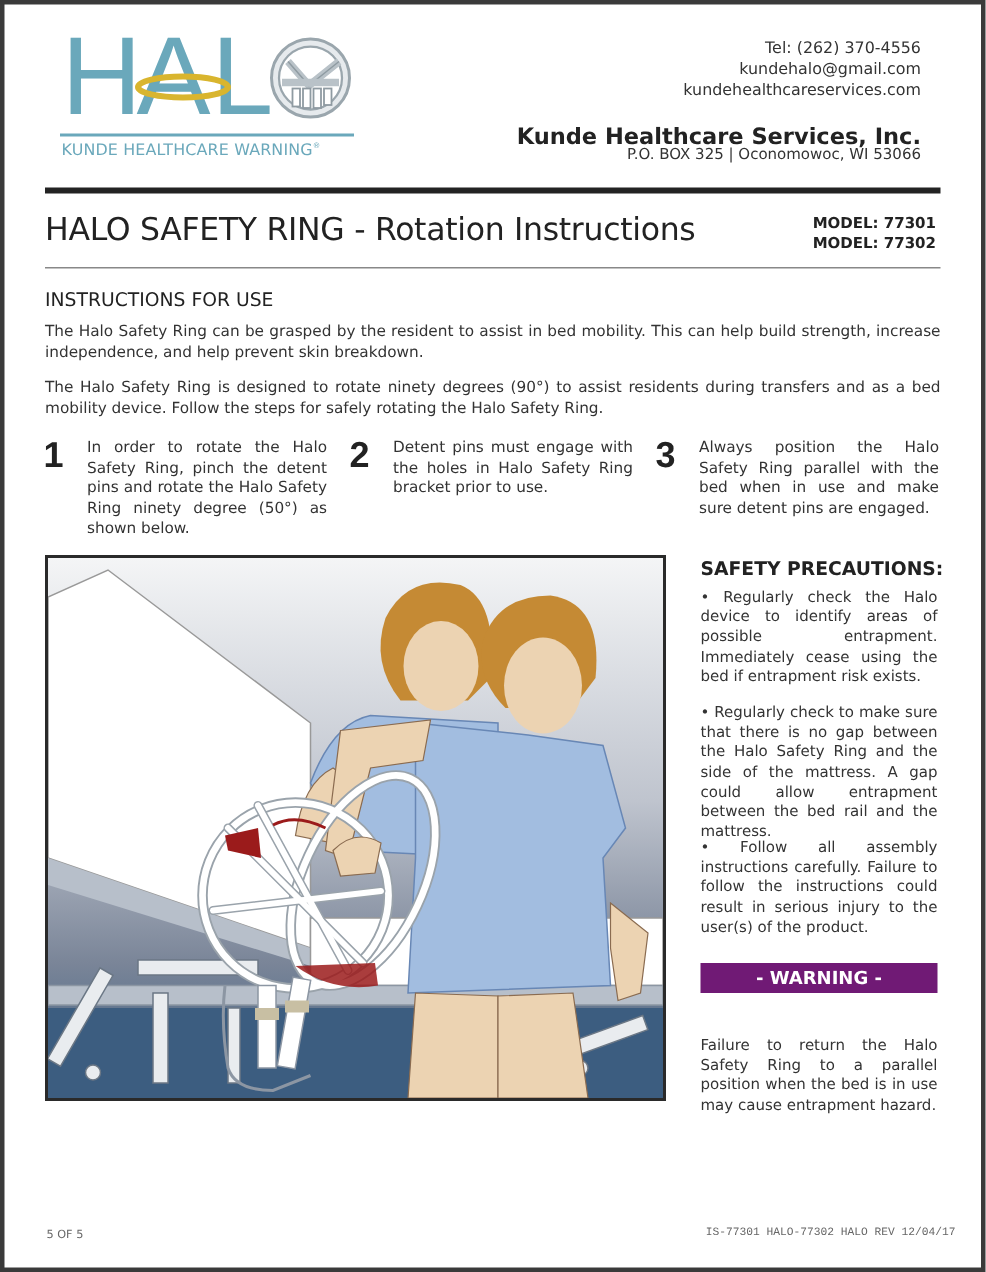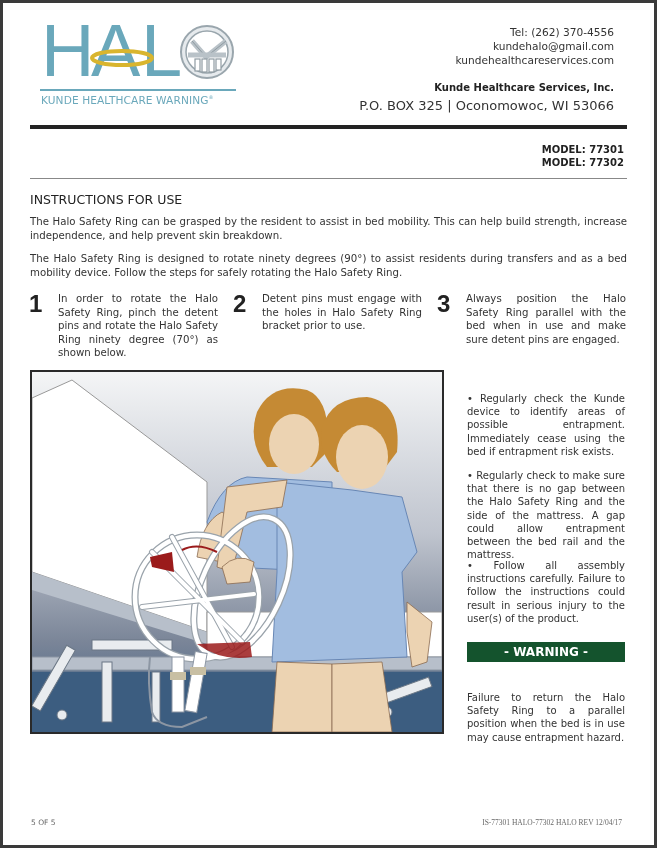--- a/index.html
+++ b/index.html
@@ -9,43 +9,43 @@
 
   
   .logo-letters { position:absolute; left:38px; top:18px; height:60px; }
   .logo-letter { position:absolute; top:0; font-family:"Liberation Sans", sans-serif; font-weight:300; color:#6aa8bb; font-size:74px; line-height:60px; letter-spacing:0; }
   .logo-underline { position:absolute; left:37px; top:86px; width:196px; height:2px; background:#6aa8bb; }
   .logo-sub { position:absolute; left:38px; top:91px; font-family:"DejaVu Sans", sans-serif; font-size:10.6px; color:#6aa8bb; letter-spacing:0.1px; white-space:nowrap; }
   .logo-sub sup { font-size:5px; }
 
   
   .contact { position:absolute; right:40px; top:22px; text-align:right; font-family:"DejaVu Sans", sans-serif; font-size:10.6px; color:#333; line-height:14px; }
-  .company { position:absolute; right:40px; top:79px; text-align:right; font-family:"DejaVu Sans", sans-serif; font-weight:bold; font-size:10px; color:#222; }
-  .address { position:absolute; right:40px; top:95px; text-align:right; font-family:"DejaVu Sans", sans-serif; font-size:13px; color:#333; }
+  .company { position:absolute; right:40px; top:79px; text-align:right; font-family:"DejaVu Sans", sans-serif; font-weight:bold; font-size:15px; color:#222; }
+  .address { position:absolute; right:40px; top:95px; text-align:right; font-family:"DejaVu Sans", sans-serif; font-size:10px; color:#333; }
 
   .rule-thick { position:absolute; left:27px; top:122px; width:597px; height:4px; background:#232323; }
   .rule-thin { position:absolute; left:27px; top:175px; width:597px; height:1px; background:#888; }
 
   .title { position:absolute; left:27px; top:138px; font-family:"DejaVu Sans", sans-serif; font-size:21px; color:#222; white-space:nowrap; letter-spacing:-0.2px; }
   .models { position:absolute; right:30px; top:140px; text-align:center; font-family:"DejaVu Sans", sans-serif; font-weight:bold; font-size:10px; color:#222; line-height:13px; }
 
   .section-h { position:absolute; left:27px; top:189px; font-family:"DejaVu Sans", sans-serif; font-size:12.5px; color:#222; font-weight:normal; }
 
   .para { position:absolute; left:27px; width:597px; font-family:"DejaVu Sans", sans-serif; font-size:10.2px; color:#333; line-height:14px; text-align:justify; }
 
   .step-num { position:absolute; font-family:"Liberation Sans", sans-serif; font-weight:bold; font-size:24px; color:#222; }
   .step-text { position:absolute; font-family:"DejaVu Sans", sans-serif; font-size:10.2px; color:#333; line-height:13.5px; text-align:justify; }
 
   .illus { position:absolute; left:27px; top:367px; width:414px; height:364px; border:2px solid #2a2a2a; overflow:hidden; box-sizing:border-box; }
 
   .sp-title { position:absolute; left:464px; top:368px; font-family:"DejaVu Sans", sans-serif; font-weight:bold; font-size:12.5px; color:#222; white-space:nowrap; }
   .sp-item { position:absolute; left:464px; width:158px; font-family:"DejaVu Sans", sans-serif; font-size:10px; color:#333; line-height:13.2px; text-align:justify; }
-  .warn-bar { position:absolute; left:464px; top:639px; width:158px; height:20px; background:#14532d; color:#fff; text-align:center; font-family:"DejaVu Sans", sans-serif; font-size:12px; font-weight:bold; line-height:20px; }
+  .warn-bar { position:absolute; left:464px; top:639px; width:158px; height:20px; background:#701a75; color:#fff; text-align:center; font-family:"DejaVu Sans", sans-serif; font-size:12px; font-weight:bold; line-height:20px; }
   .footer-l { position:absolute; left:28px; top:815px; font-family:"DejaVu Sans", sans-serif; font-size:7.5px; color:#666; }
-  .footer-r { position:absolute; right:32px; top:815px; font-family:Liberation Serif, serif; font-size:7.5px; color:#666; }
+  .footer-r { position:absolute; right:17px; top:815px; font-family:Liberation Mono, monospace; font-size:7.5px; color:#666; }
 </style>
 </head>
 <body>
 
 <div class="page">
 
   <div>
     <div class="logo-letters">
       <span class="logo-letter" style="left:0;">H</span>
       <span class="logo-letter" style="left:50px;">A</span>
@@ -72,33 +72,36 @@
   <div class="contact">
     <div>Tel: (262) 370-4556</div>
     <div>kundehalo@gmail.com</div>
     <div>kundehealthcareservices.com</div>
   </div>
   <div class="company">Kunde Healthcare Services, Inc.</div>
   <div class="address">P.O. BOX 325 | Oconomowoc, WI 53066</div>
 
   <div class="rule-thick"></div>
 
+  <div class="title">
+    <span>HALO SAFETY RING</span><span> - Rotation Instructions</span>
+  </div>
   <div class="models">
     <div>MODEL: 77301</div>
     <div>MODEL: 77302</div>
   </div>
 
   <div class="rule-thin"></div>
 
   <div class="section-h">INSTRUCTIONS FOR USE</div>
   <div class="para" style="top:212px;">The Halo Safety Ring can be grasped by the resident to assist in bed mobility. This can help build strength, increase independence, and help prevent skin breakdown.</div>
   <div class="para" style="top:249px;">The Halo Safety Ring is designed to rotate ninety degrees (90°) to assist residents during transfers and as a bed mobility device.  Follow the steps for safely rotating the Halo Safety Ring.</div>
 
   <div class="step-num" style="left:26px;top:287px;">1</div>
-  <div class="step-text" style="left:55px;top:289px;width:160px;">In order to rotate the Halo Safety Ring, pinch the detent pins and rotate the Halo Safety Ring ninety degree (70°) as shown below.</div>
+  <div class="step-text" style="left:55px;top:289px;width:160px;">In order to rotate the Halo Safety Ring, pinch the detent pins and rotate the Halo Safety Ring ninety degree (50°) as shown below.</div>
   <div class="step-num" style="left:230px;top:287px;">2</div>
   <div class="step-text" style="left:259px;top:289px;width:160px;">Detent pins must engage with the holes in Halo Safety Ring bracket prior to use.</div>
   <div class="step-num" style="left:434px;top:287px;">3</div>
   <div class="step-text" style="left:463px;top:289px;width:160px;">Always position the Halo Safety Ring parallel with the bed when in use and make sure detent pins are engaged.</div>
 
   <div class="illus">
     <svg width="410" height="360" viewBox="0 0 410 360">
       <defs>
         <linearGradient id="sky" x1="0" y1="0" x2="0" y2="1">
           <stop offset="0" stop-color="#f4f5f6"></stop>
@@ -167,21 +170,22 @@
       <path d="M118 285 Q115 310 120 340 Q125 355 150 355 L175 345" fill="none" stroke="#8c96a3" stroke-width="2"></path>
 
       <path d="M118 185 L140 180 L142 200 L120 195 Z" fill="#9b1b1b"></path>
       <path d="M150 178 Q165 170 185 180" stroke="#9b1b1b" stroke-width="2" fill="none"></path>
       <path d="M165 272 Q190 290 220 285 L218 270 Z" fill="#9b1b1b" opacity="0.85"></path>
 
       <path d="M190 195 Q205 180 222 190 L218 210 L195 212 Z" fill="#ecd3b2" stroke="#8a6b50" stroke-width="0.8"></path>
     </svg>
   </div>
 
-  <div class="sp-item" style="top:389px;">• Regularly check the Kunde device to identify areas of possible entrapment. Immediately cease using the bed if entrapment risk exists.</div>
+  <div class="sp-title">SAFETY PRECAUTIONS:</div>
+  <div class="sp-item" style="top:389px;">• Regularly check the Halo device to identify areas of possible entrapment. Immediately cease using the bed if entrapment risk exists.</div>
   <div class="sp-item" style="top:466px;">• Regularly check to make sure that there is no gap between the Halo Safety Ring and the side of the mattress. A gap could allow entrapment between the bed rail and the mattress.</div>
   <div class="sp-item" style="top:556px;">• Follow all assembly instructions carefully. Failure to follow the instructions could result in serious injury to the user(s) of the product.</div>
   <div class="warn-bar">- WARNING -</div>
   <div class="sp-item" style="top:671px;margin-top:17px;">Failure to return the Halo Safety Ring to a parallel position when the bed is in use may cause entrapment hazard.</div>
 
   <div class="footer-l">5 OF 5</div>
   <div class="footer-r">IS-77301 HALO-77302 HALO  REV 12/04/17</div>
 </div>
 
 </body></html>

